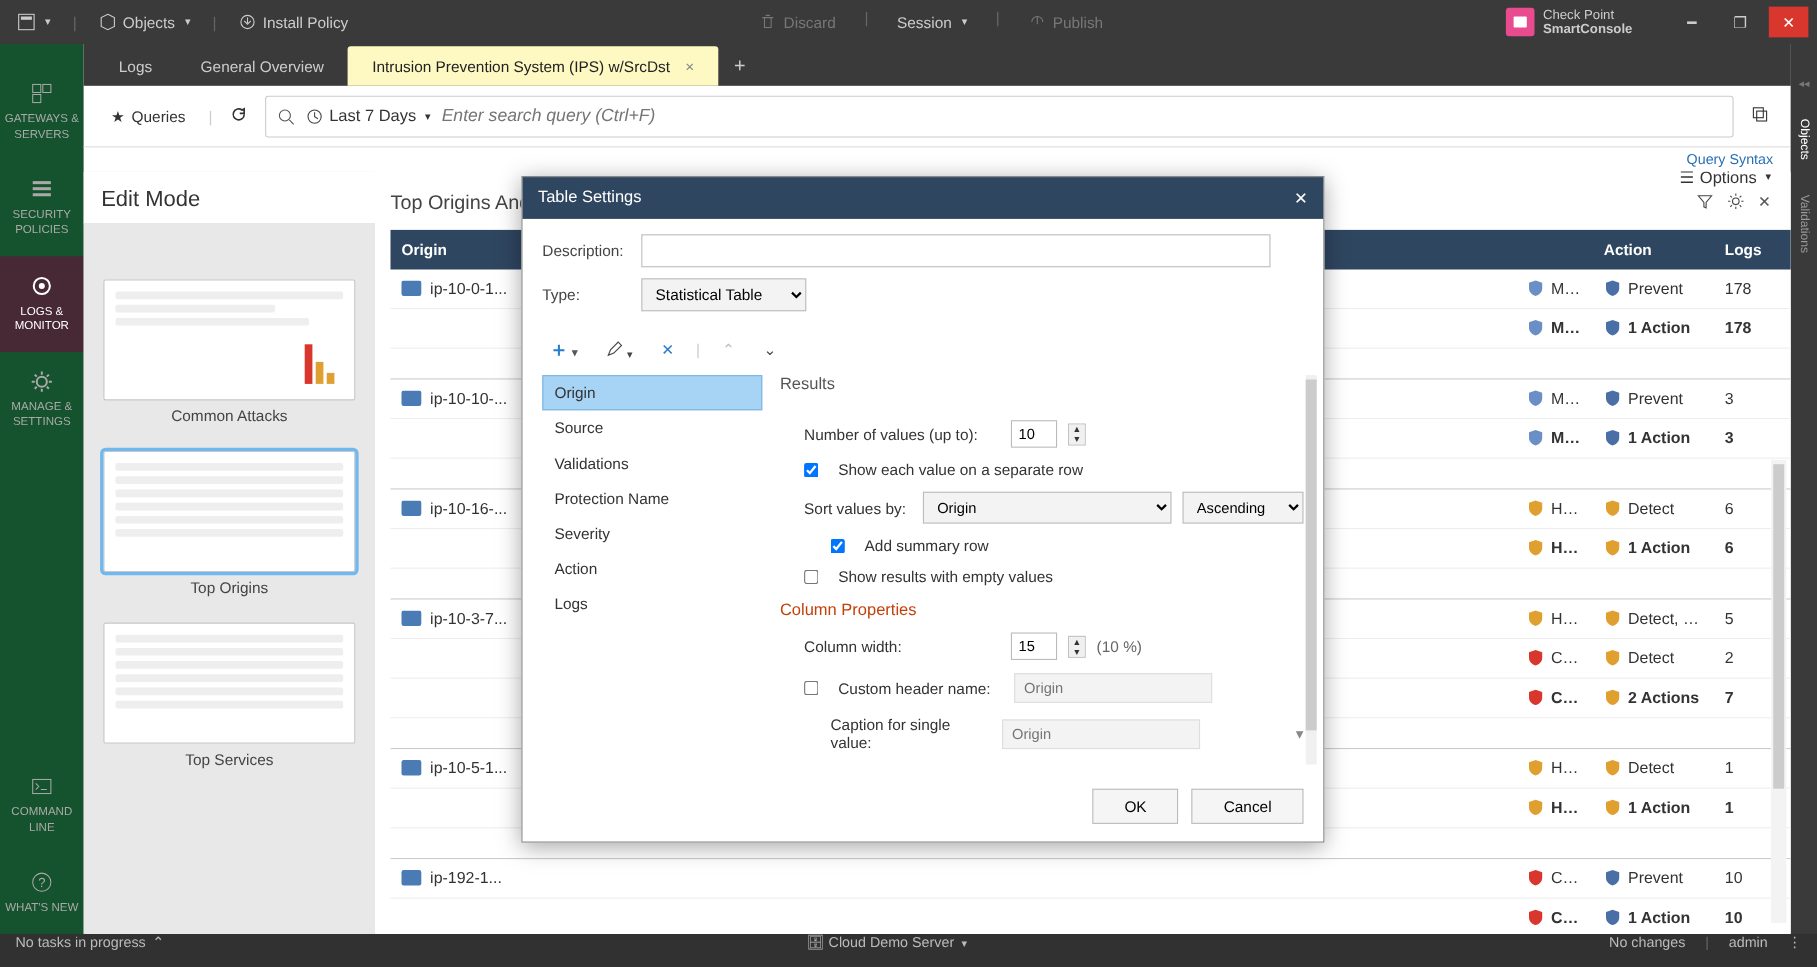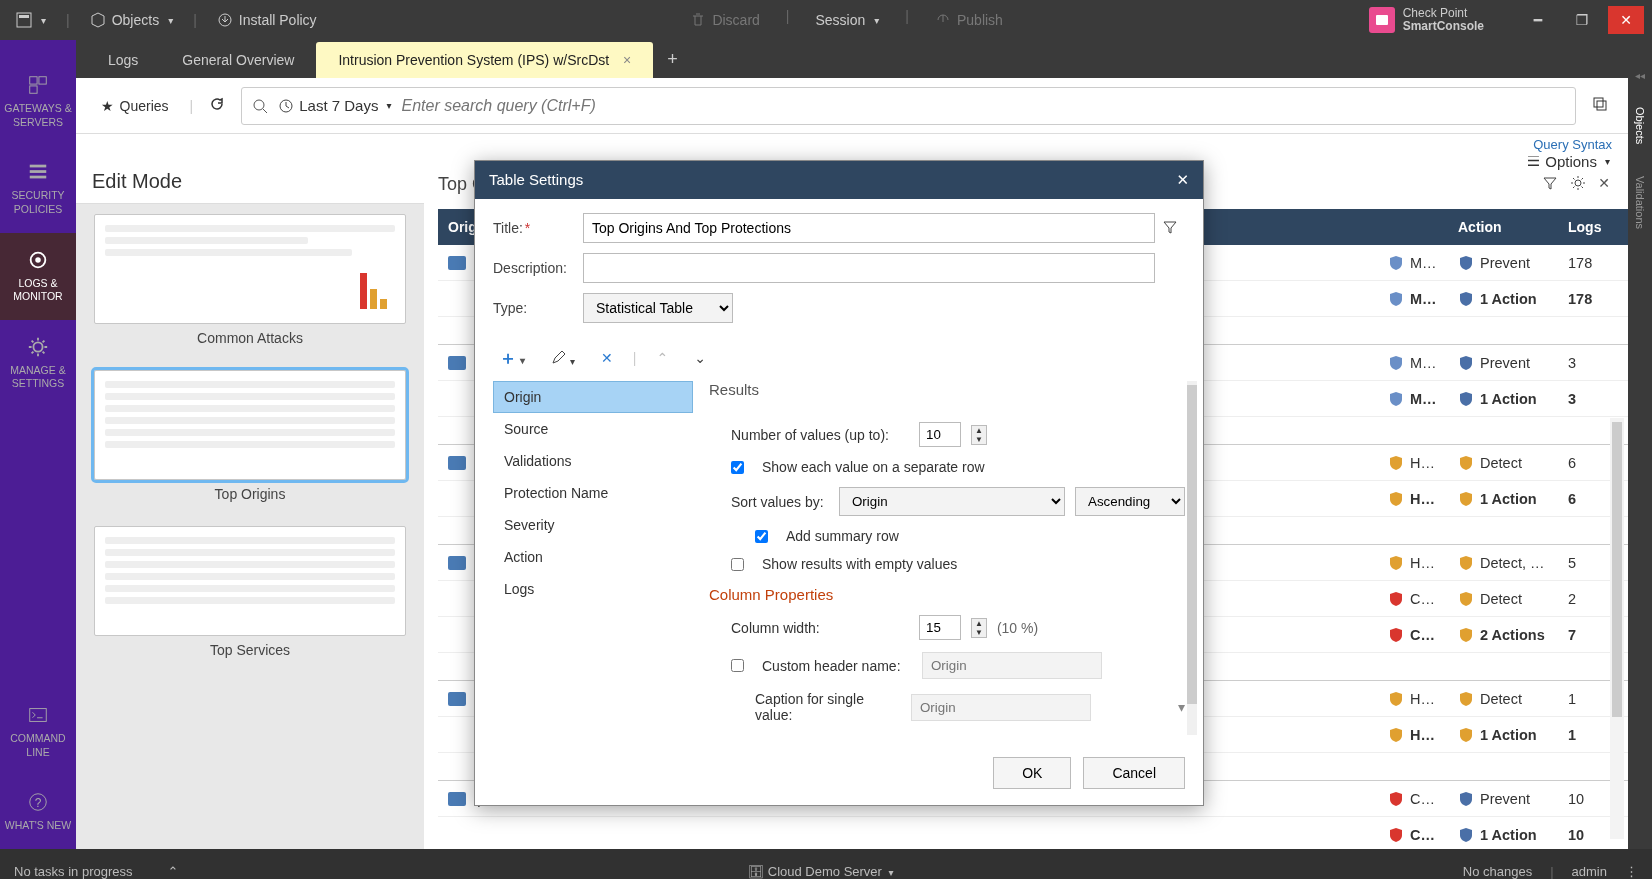--- a/index.html
+++ b/index.html
@@ -10,21 +10,21 @@
 .tb-btn svg { width:16px; height:16px; }
 .titlebar .center { flex:1; display:flex; justify-content:center; gap:18px; }
 .titlebar .right { display:flex; align-items:center; gap:8px; }
 .logo-box { background:#e94b8f; width:26px; height:26px; border-radius:3px; display:flex; align-items:center; justify-content:center; }
 .win-btn { width:36px; height:28px; display:flex; align-items:center; justify-content:center; color:#ccc; }
 .win-btn.close { background:#d9362e; color:#fff; }
 .caret-down { font-size:10px; margin-left:3px; }
 .disabled { color:#777; }
 
 .main-row { display:flex; height:calc(100% - 40px - 30px); }
-.left-nav { width:76px; background:#4c1d95; display:flex; flex-direction:column; align-items:flex-end; padding-top:18px; color:#aaa; }
+.left-nav { width:76px; background:#14532d; display:flex; flex-direction:column; align-items:flex-end; padding-top:18px; color:#aaa; }
 .left-nav .nav-item { width:100%; text-align:center; padding:16px 4px; font-size:10.5px; line-height:1.3; cursor:pointer; }
 .left-nav .nav-item.active { background:#472835; color:#fff; }
 .left-nav .nav-icon { display:block; margin:0 auto 6px; width:22px; height:22px; }
 .left-nav .spacer { flex:1; }
 
 .content { flex:1; background:#fff; display:flex; flex-direction:column; }
 .tabbar { height:38px; background:#3a3a3a; display:flex; align-items:flex-end; padding-left:10px; }
 .tab { padding:10px 22px; color:#ccc; font-size:14px; cursor:pointer; border-top-left-radius:3px; border-top-right-radius:3px; }
 .tab.active { background:#fef9c3; color:#222; }
 .tab .close-tab { margin-left:10px; color:#888; font-size:14px; }
@@ -35,23 +35,23 @@
 .refresh-btn { padding:6px; }
 .search-wrap { flex:1; display:flex; align-items:center; border:1px solid #ccc; border-radius:3px; height:38px; padding:0 10px; gap:10px; }
 .search-wrap input { flex:1; border:none; outline:none; font-size:16px; font-style:italic; color:#888; }
 .time-chip { display:flex; align-items:center; gap:5px; color:#333; font-size:15px; }
 .ext-icon { padding:6px; }
 
 .query-syntax-row { text-align:right; padding:2px 16px 4px;margin-left:46px; }
 .query-syntax { color:#2b6fb5; font-size:13px; cursor:pointer; }
 
 .work-row { flex:1; display:flex; overflow:hidden; }
-.editmode-col { width:348px; background:#e8e8e8; display:flex; flex-direction:column; }
+.editmode-col { width:265px; background:#e8e8e8; display:flex; flex-direction:column;gap:16px; }
 .editmode-col h2 { font-size:20px; font-weight:500; padding:14px 16px 10px; background:#fff; border-bottom:1px solid #ddd; }
-.thumbwrap { flex:1; overflow-y:auto; padding:10px 18px; }
+.thumbwrap { flex:1; overflow-y:auto; padding:10px 18px;margin-top:24px; }
 .thumb { background:#fff; border:1px solid #c7c7c7; height:110px; margin-bottom:6px; border-radius:2px; position:relative; }
 .thumb.selected { outline:3px solid #6fb8f0; }
 .thumb-label { text-align:center; font-size:14px; color:#444; margin-bottom:24px; }
 .mini-bars { position:absolute; bottom:14px; right:18px; display:flex; align-items:flex-end; gap:3px; }
 .mini-bar { width:7px; background:#d9362e; }
 .mini-lines { padding:10px; }
 .mini-line { height:7px; background:#eee; margin-bottom:5px; border-radius:2px; }
 
 .center-col { flex:1; position:relative; background:#fff; padding:18px 0 0 14px; }
 .widget-title-row { display:flex; align-items:center; justify-content:space-between; padding-right:18px; }
@@ -104,21 +104,21 @@
 .dlg-btn { padding:7px 28px; border:1px solid #bbb; background:#f5f5f5; cursor:pointer; font-size:14px; }
 .scroll-ind { position:absolute; right:-12px; top:0; bottom:0; width:10px; background:#f0f0f0; }
 .scroll-ind .thumb-sc { background:#ccc; height:90%; margin-top:4px; }
 
 .options-btn { position:absolute; right:18px; top:-4px; display:flex; align-items:center; gap:5px; color:#333; font-size:15px; cursor:pointer; }
 
 .right-rail { width:24px; background:#3a3a3a; display:flex; flex-direction:column; align-items:center; padding-top:30px; gap:20px; color:#999; font-size:11px; }
 .right-rail .vtab { writing-mode:vertical-rl; cursor:pointer; padding:6px 0; }
 .right-rail .vtab.active { color:#fff; }
 
-.statusbar { height:30px; background:#313131; color:#bbb; display:flex; align-items:flex-end; padding:0 14px; font-size:13px;gap:29px; }
+.statusbar { height:30px; background:#313131; color:#bbb; display:flex; align-items:flex-start; padding:0 14px; font-size:13px; }
 .statusbar .sb-center { flex:1; text-align:center; }
 .statusbar .sb-right { display:flex; gap:18px; }
 .sep { color:#666; }
 .tr-scroll { position:absolute; right:4px; top:262px; bottom:10px; width:14px; background:#f3f3f3; }
 .tr-scroll .sthumb { background:#ccc; height:70%; margin:4px auto; width:10px; }
 
 
 .ic { width:16px; height:16px; }
 </style>
 </head>
@@ -539,27 +539,20 @@
   </div>
 </div>
 
 <div class="dialog">
   <div class="dialog-header">
     <span>Table Settings</span>
     <span style="cursor:pointer">✕</span>
   </div>
   <div class="dialog-body">
     <div class="form-row">
-      <label><span>Title:</span><span class="req">*</span></label>
-      <input type="text" value="Top Origins And Top Protections" style="">
-      <div class="filter-icon-slot"><span><svg class="ic" viewBox="0 0 16 16">
-              <path d="M2 3h12l-5 6v5l-2-1V9z" fill="none" stroke="#444"></path>
-            </svg></span></div>
-    </div>
-    <div class="form-row">
       <label>Description:</label>
       <input type="text" value="" style="">
       <div class="filter-icon-slot"></div>
     </div>
     <div class="form-row">
       <label>Type:</label>
       <select><option>Statistical Table</option></select>
     </div>
 
     <div class="col-toolbar">

